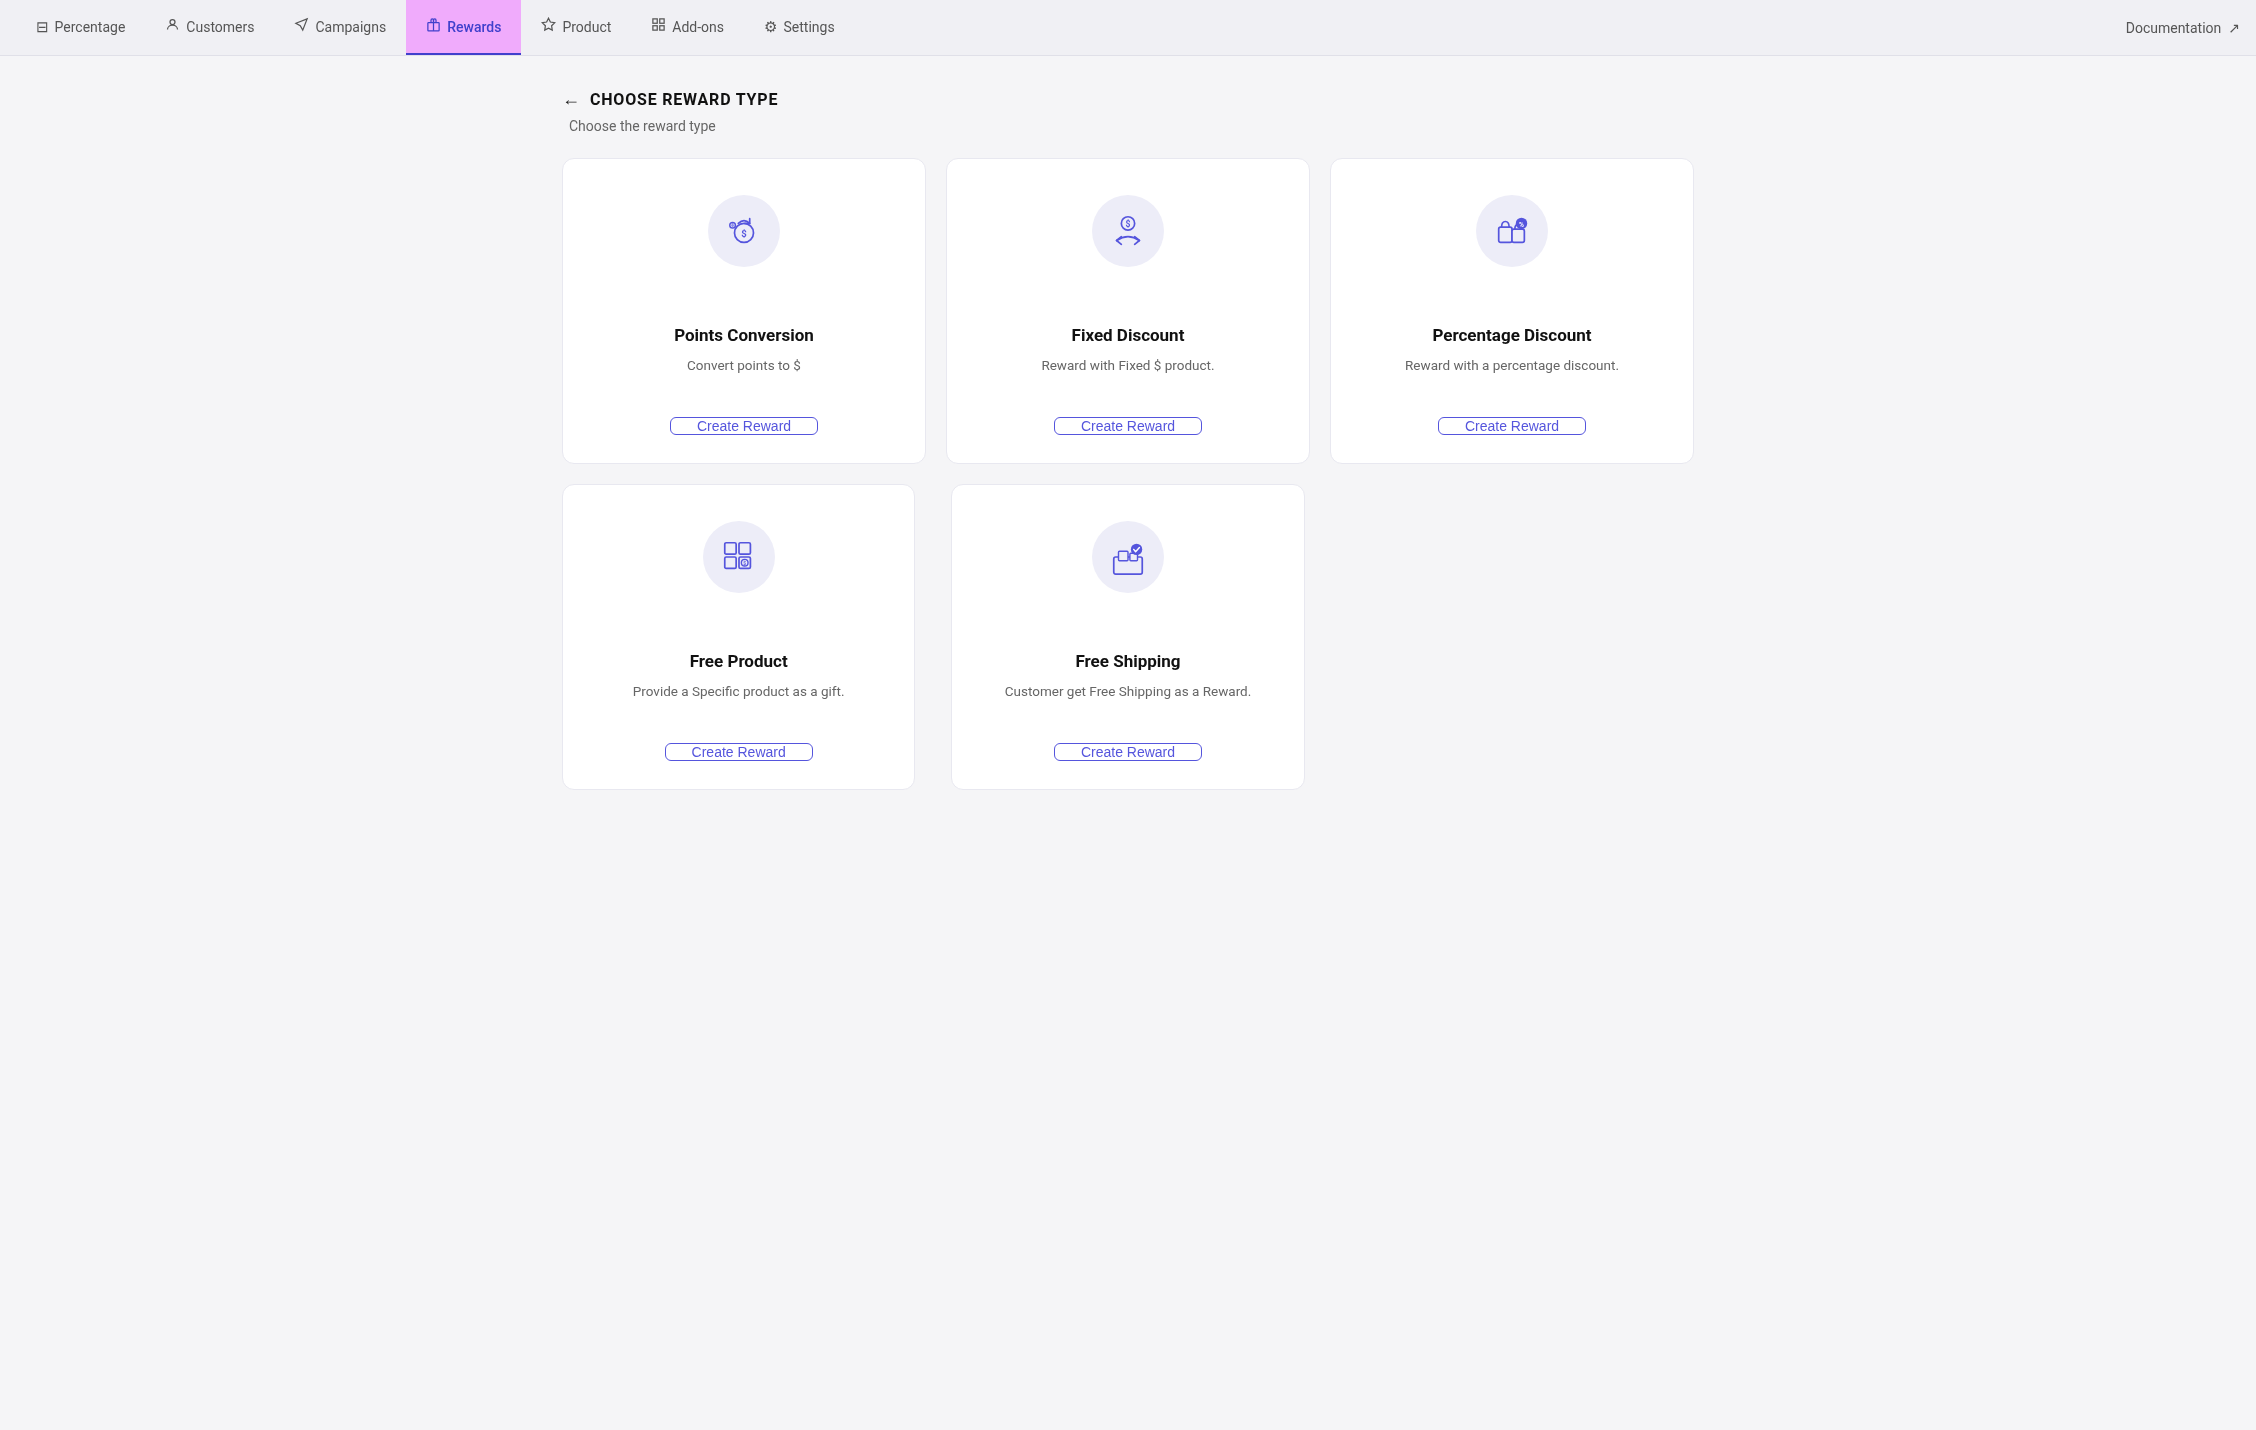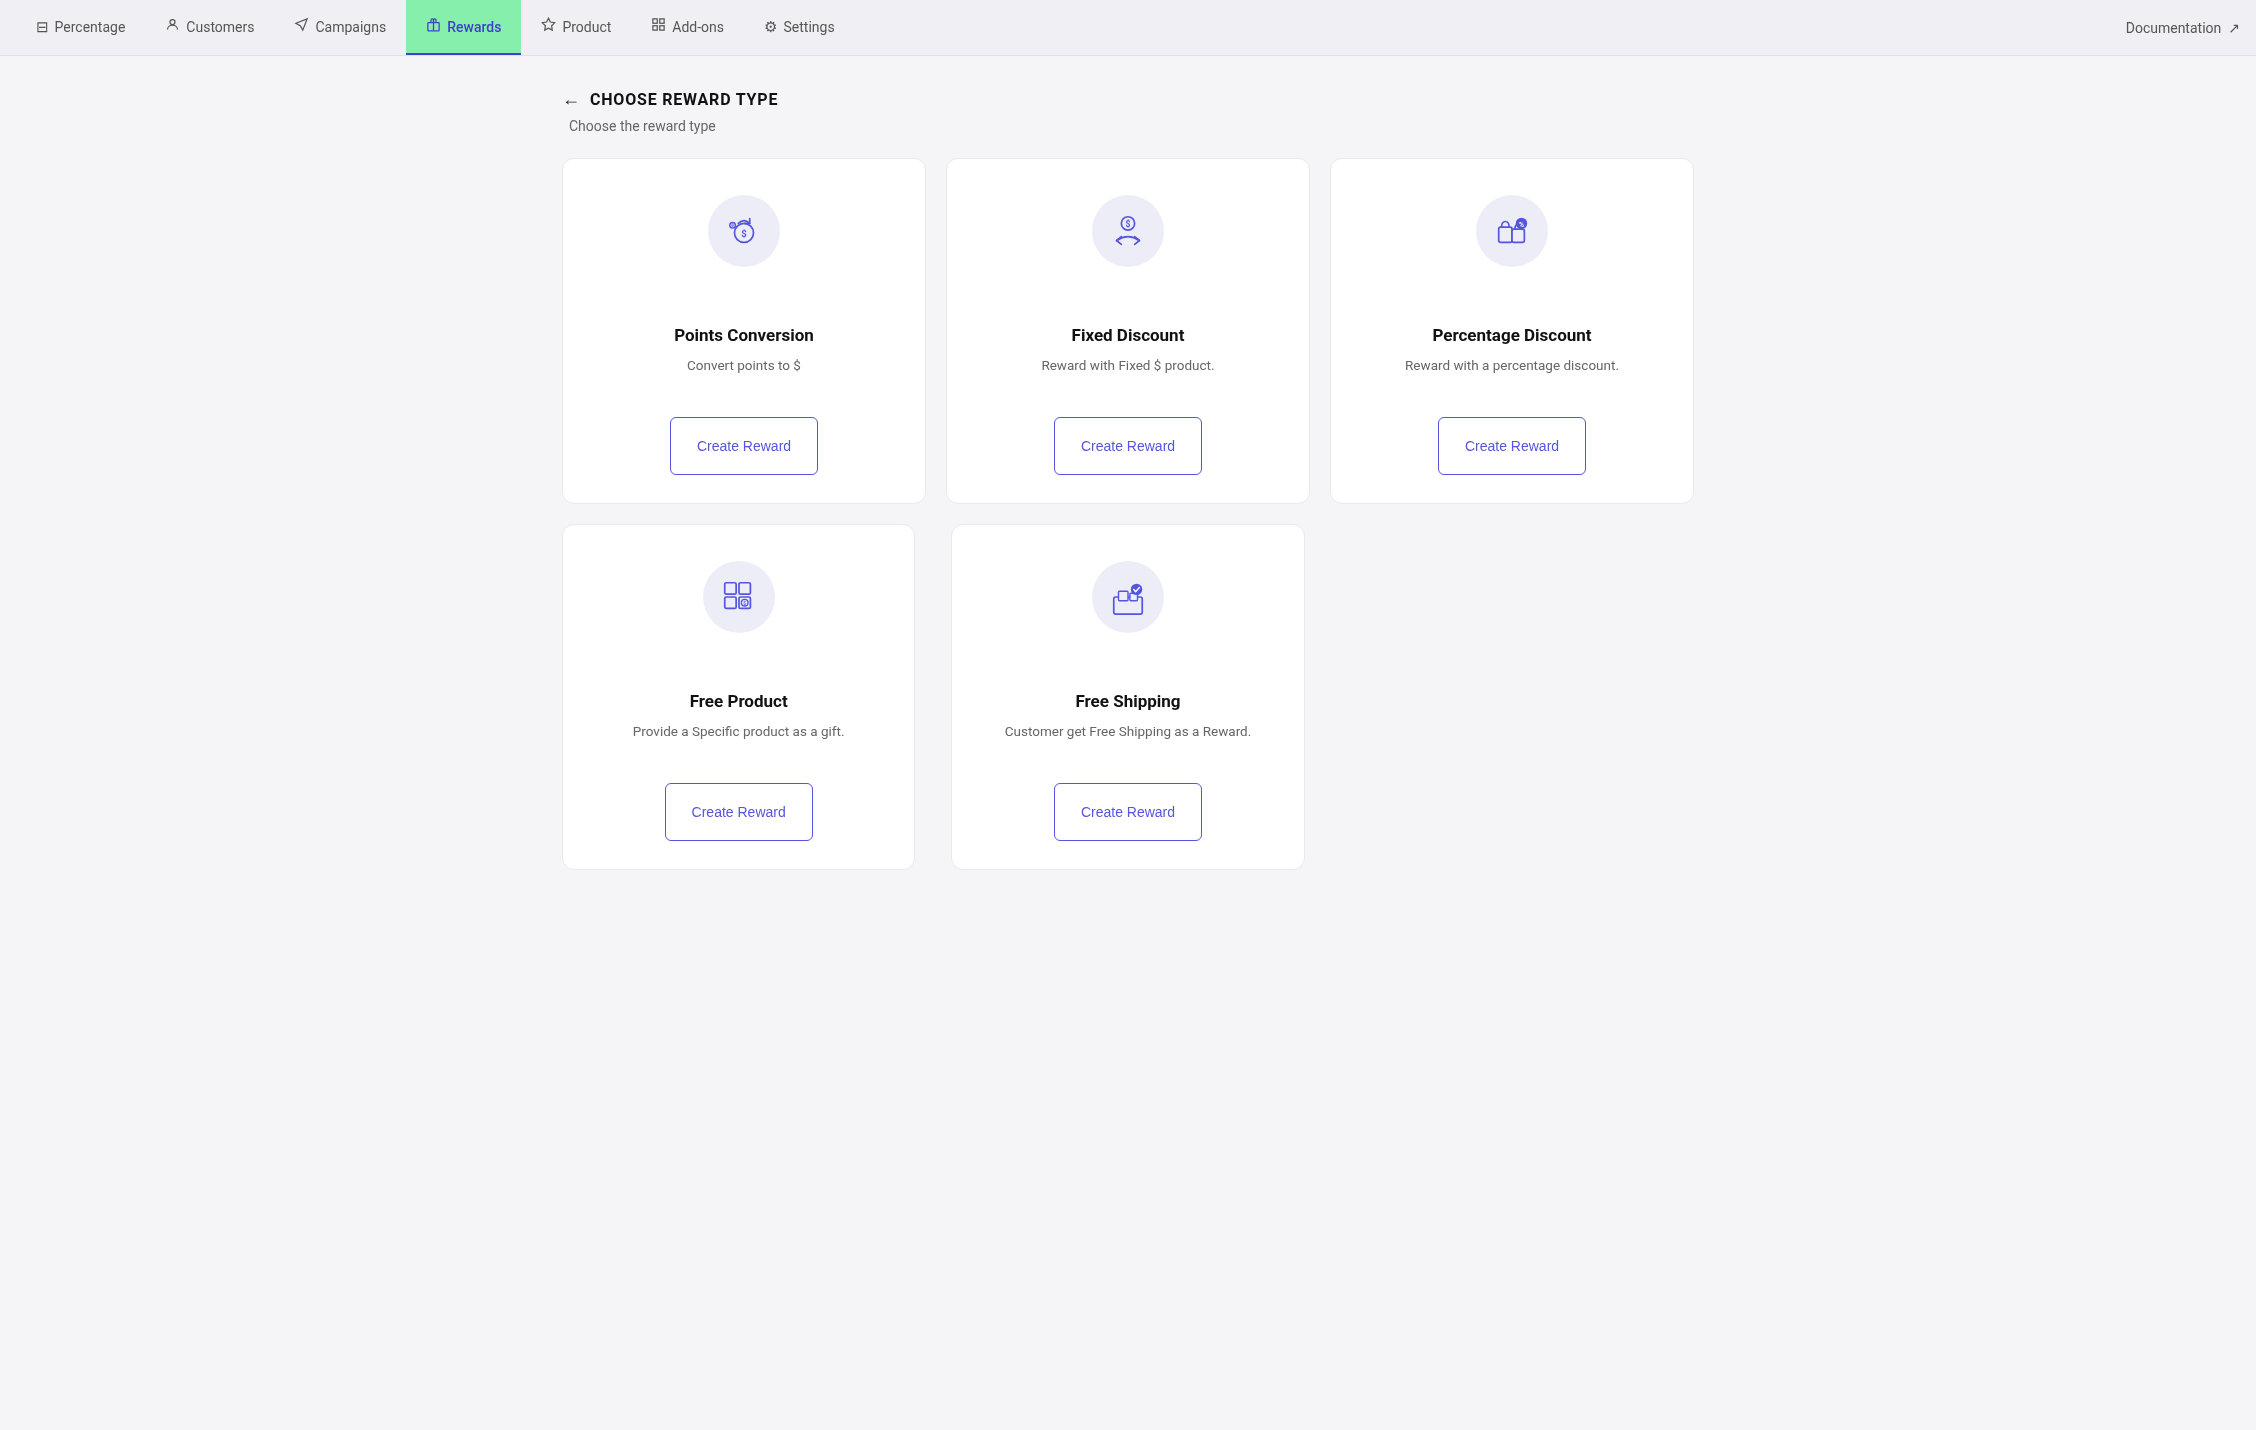--- a/index.html
+++ b/index.html
@@ -29,21 +29,21 @@
       font-size: 14px;
       color: #555;
       cursor: pointer;
       border-bottom: 2px solid transparent;
       text-decoration: none;
       white-space: nowrap;
     }
     .nav-item.active {
       color: #4040cc;
       border-bottom: 2px solid #4040cc;
-      background: #86efac;
+      background: #f0abfc;
       font-weight: 500;
     }
     .nav-icon {
       font-size: 15px;
     }
     .nav-right {
       display: flex;
       align-items: center;
       margin-left: auto;
     }
@@ -133,21 +133,21 @@
       font-size: 13.5px;
       color: #666;
       line-height: 1.5;
       margin-bottom: 22px;
       min-height: 40px;
     }
     .create-btn {
       border: 1.5px solid #5555dd;
       background: white;
       color: #5555dd;
-      padding: 20px 26px;
+      padding: 0 26px;
       border-radius: 6px;
       font-size: 14px;
       cursor: pointer;
       font-weight: 400;
     }
     .empty-card {
       background: transparent;
       border: none;
     }
   </style>

